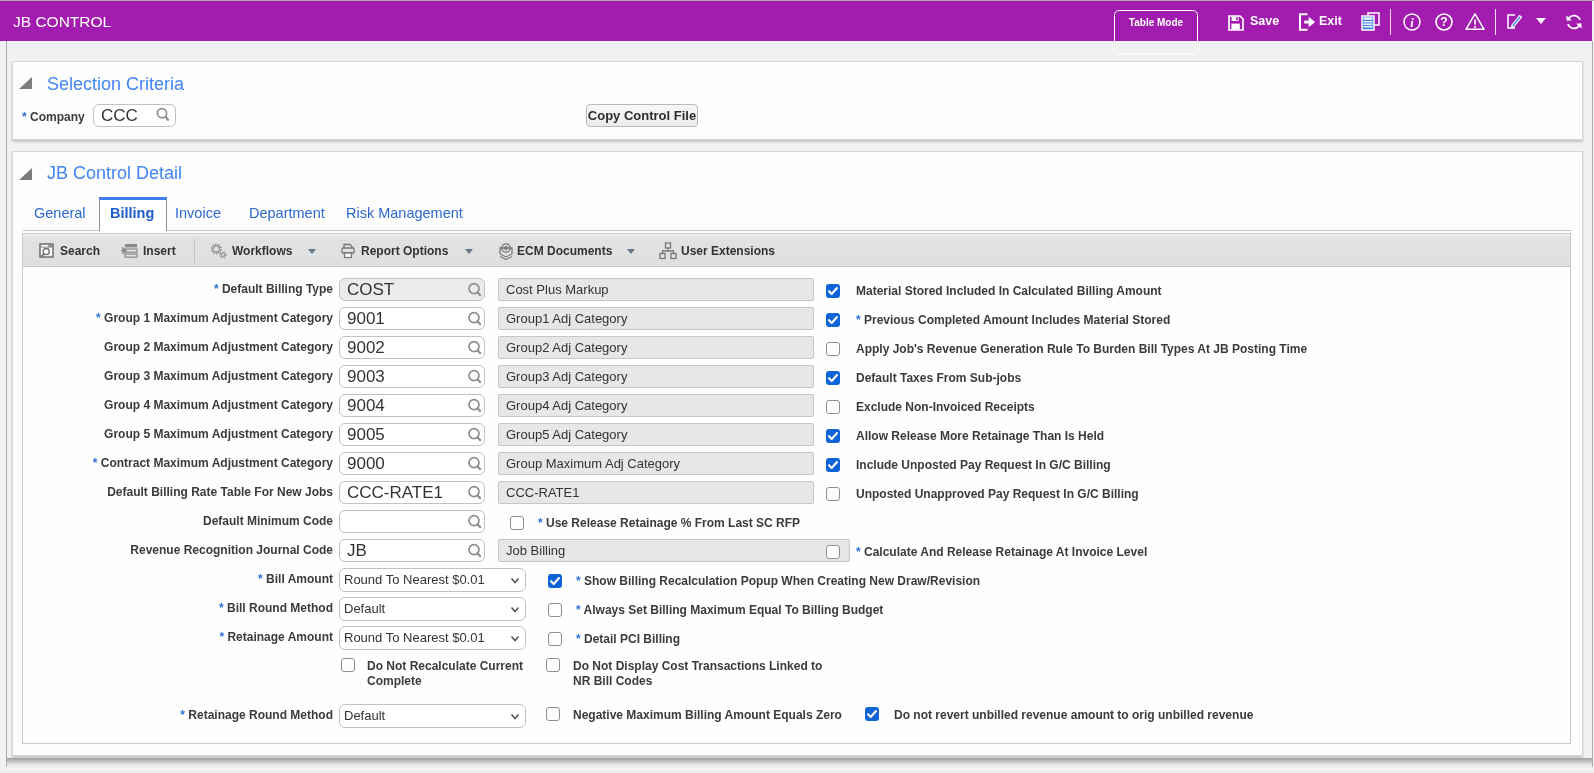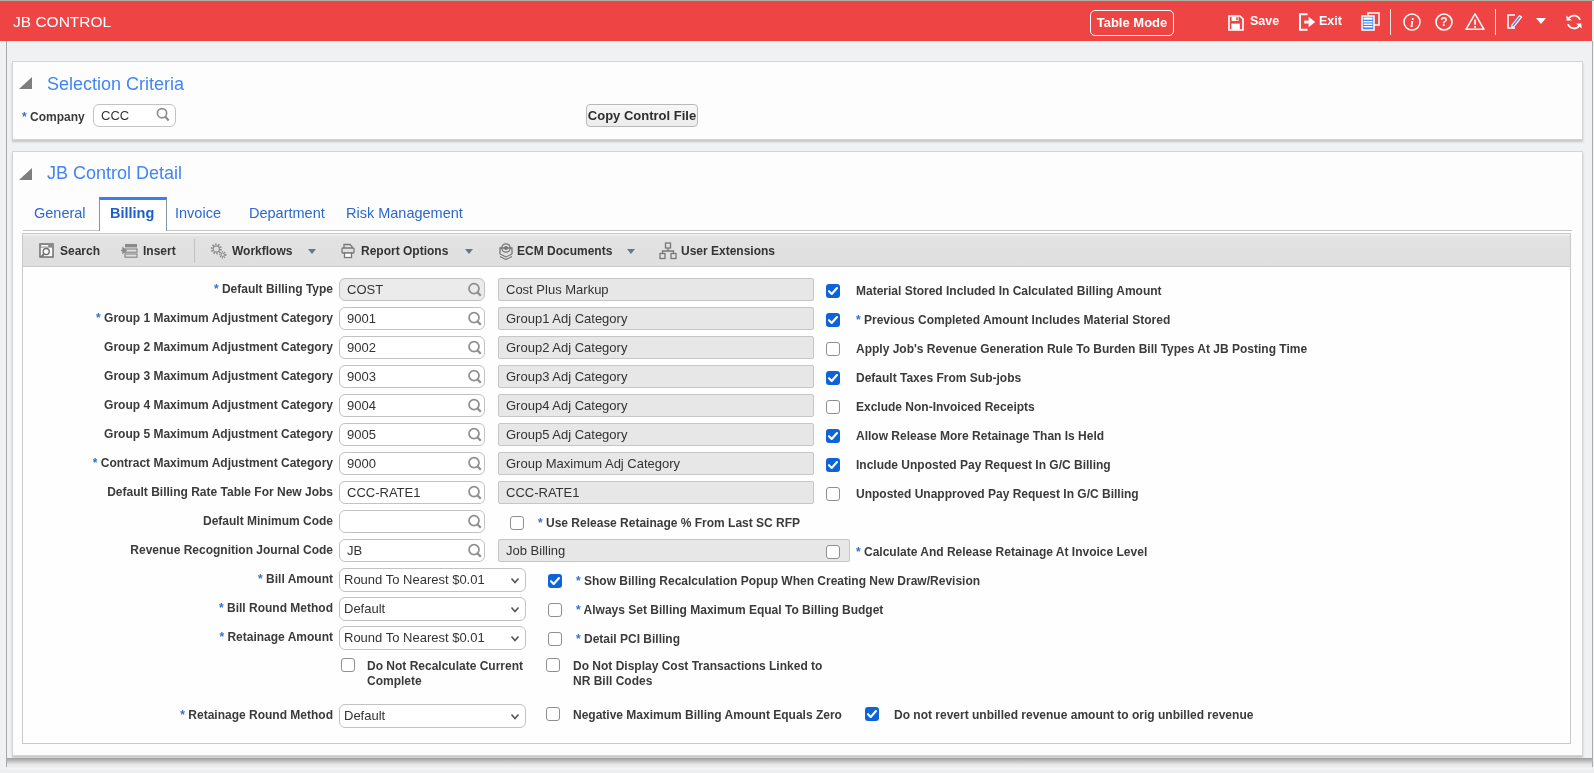--- a/index.html
+++ b/index.html
@@ -3,41 +3,41 @@
 <meta charset="utf-8">
 <style>
   * { margin:0; padding:0; box-sizing:border-box; }
   html,body { width:1594px; height:773px; overflow:hidden; }
   body { font-family:"Liberation Sans", sans-serif; background:#eff1f2; position:relative; }
   .abs { position:absolute; }
   .lbl { font-weight:bold; font-size:12px; color:#3b3b3b; white-space:nowrap; }
   .star { color:#2f71d8; font-weight:bold; }
 
   
-  #topbar { position:absolute; left:0; top:1px; width:1592px; height:40px; background:#ef4444; }
+  #topbar { position:absolute; left:0; top:1px; width:1592px; height:40px; background:#a21caf; }
   #topline { position:absolute; left:0; top:0; width:1594px; height:1px; background:#b2aca2; }
   #apptitle { position:absolute; left:13px; top:12px; color:#fff; font-size:15.5px; }
 
-  .tm-btn { position:absolute; left:1090px; top:9px; width:84px; height:26px; border:1.5px solid #fff; border-radius:5px; color:#fff; font-size:13px; font-weight:bold; text-align:center; line-height:23px; }
+  .tm-btn { position:absolute; left:1114px; top:9px; width:84px; height:44px; border:1.5px solid #fff; border-radius:5px; color:#fff; font-size:10px; font-weight:bold; text-align:center; line-height:23px; }
   .bar-act { position:absolute; top:0; height:40px; display:flex; align-items:center; color:#fff; font-weight:bold; font-size:12.5px; }
   .vsep { position:absolute; top:8px; width:1px; height:26px; background:rgba(255,255,255,.85); }
 
   
   #frame-l { position:absolute; left:6px; top:41px; width:1px; height:726px; background:#ababab; }
   #frame-r { position:absolute; left:1592px; top:41px; width:1px; height:726px; background:#ababab; }
   #bottombar { position:absolute; left:7px; top:758px; width:1585px; height:12px; background:linear-gradient(#9d9d9d,#e8e8e8 55%,#f6f6f6); }
   #bottombar2 { position:absolute; left:0; top:770px; width:1594px; height:3px; background:#eceeef; }
 
   
   .panel { position:absolute; left:12px; width:1571px; background:#fdfdfe; border:1px solid #d5d5d5; box-shadow:0 2px 2px rgba(0,0,0,.18); }
   .ptitle { font-size:18px; color:#4285f4; white-space:nowrap; }
   .tri { width:0; height:0; border-left:13px solid transparent; border-bottom:12px solid #7d7d7d; }
 
   
-  .inp { position:absolute; height:23px; background:#fff; border:1px solid #c2c2c2; border-radius:6px; font-size:13px; color:#333; padding:0 22px 0 7px; line-height:21px; white-space:nowrap; }
+  .inp { position:absolute; height:23px; background:#fff; border:1px solid #c2c2c2; border-radius:6px; font-size:17px; color:#333; padding:0 22px 0 7px; line-height:21px; white-space:nowrap; }
   .ro  { background:#ebebeb; }
   .disp { position:absolute; height:23px; background:#e7e7e7; border:1px solid #c6c6c6; border-radius:2px; font-size:13px; color:#333; padding:0 7px; line-height:21px; white-space:nowrap; }
   .mag { position:absolute; width:16px; height:16px; }
   .sel { position:absolute; height:24px; width:187px; background:#fff; border:1px solid #c2c2c2; border-radius:6px; font-size:13px; color:#333; padding:0 4px; line-height:22px; white-space:nowrap; }
   .chev { position:absolute; width:10px; height:10px; }
   .cb { position:absolute; width:14px; height:14px; border-radius:3px; }
   .cb.off { background:#fff; border:1.5px solid #8f8f8f; }
   .cb.on { background:#0d64d9; }
   .cb.on svg { position:absolute; left:1px; top:1px; }
   .cblbl { position:absolute; font-weight:bold; font-size:12px; color:#3b3b3b; white-space:nowrap; }

